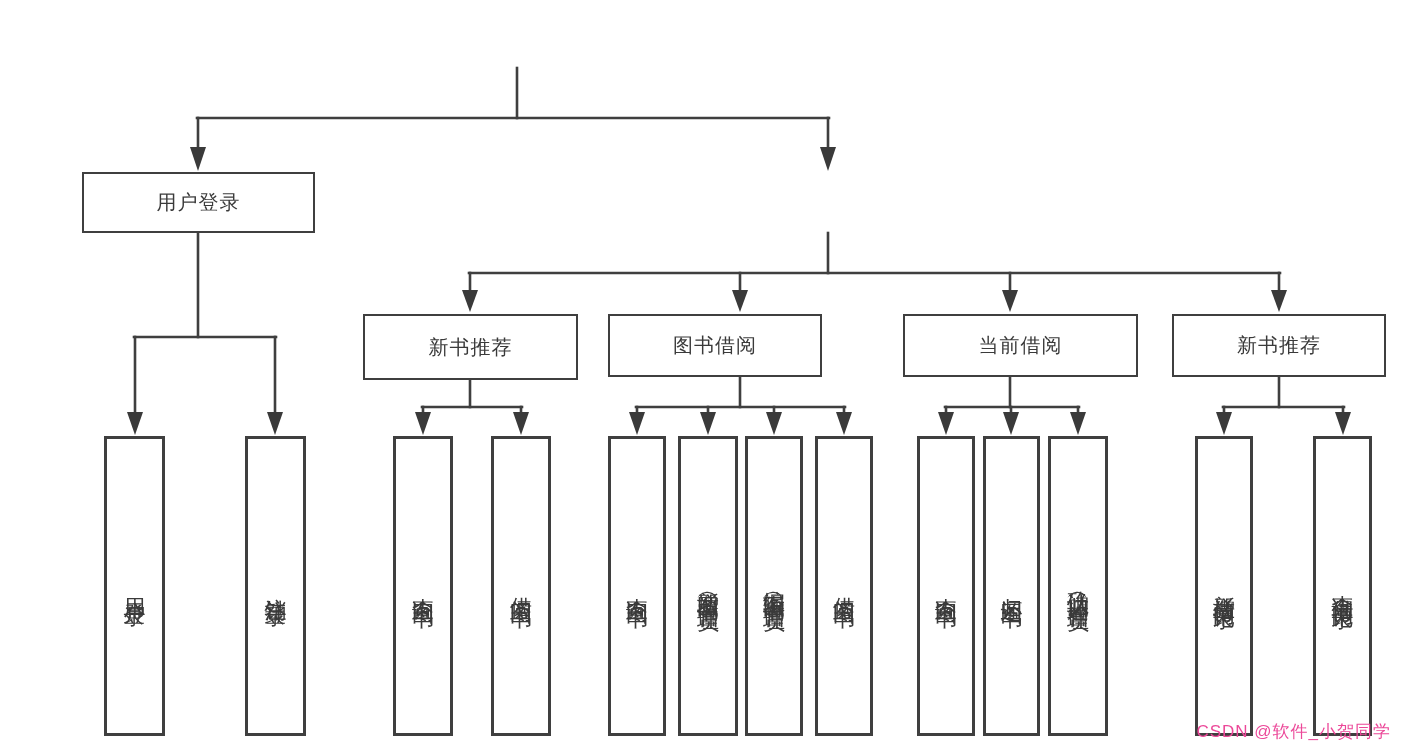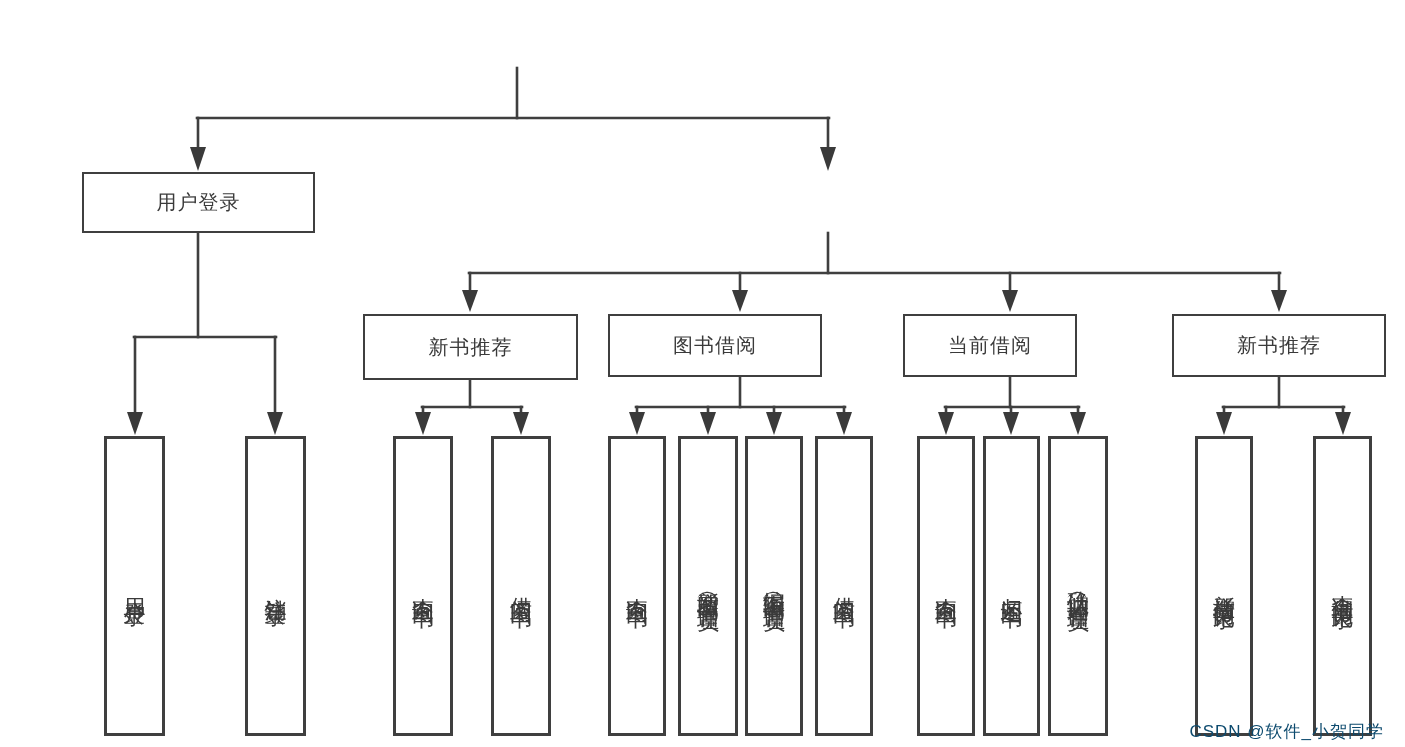--- a/index.html
+++ b/index.html
@@ -36,24 +36,24 @@
   .leaf { border-width: 3px; }
   .leaf span {
     writing-mode: vertical-rl;
     text-orientation: mixed;
     font-size: 22px;
     letter-spacing: 3px;
     line-height: 1;
   }
   .watermark {
     position: absolute;
-    right: 21px;
+    right: 14px;
     bottom: 4px;
     font-size: 17px;
-    color: #0c4a6e;
+    color: #ec4899;
     letter-spacing: 1px;
     white-space: nowrap;
     z-index: 5;
   }
 </style>
 </head>
 <body>
 
 <div class="canvas">
 
@@ -134,21 +134,21 @@
   <div class="box hbox" style="left:82px;top:172px;width:233px;height:61px;">
     <span>用户登录</span>
   </div>
 
   <div class="box hbox" style="left:363px;top:314px;width:215px;height:66px;">
     <span>新书推荐</span>
   </div>
   <div class="box hbox" style="left:608px;top:314px;width:214px;height:63px;">
     <span>图书借阅</span>
   </div>
-  <div class="box hbox" style="left:903px;top:314px;width:174px;height:63px;">
+  <div class="box hbox" style="left:903px;top:314px;width:235px;height:63px;">
     <span>当前借阅</span>
   </div>
   <div class="box hbox" style="left:1172px;top:314px;width:214px;height:63px;">
     <span>新书推荐</span>
   </div>
 
   <div class="box leaf" style="left:104px;top:436px;width:61px;height:300px;">
     <span>用户登录</span>
   </div>
   <div class="box leaf" style="left:245px;top:436px;width:61px;height:300px;">

